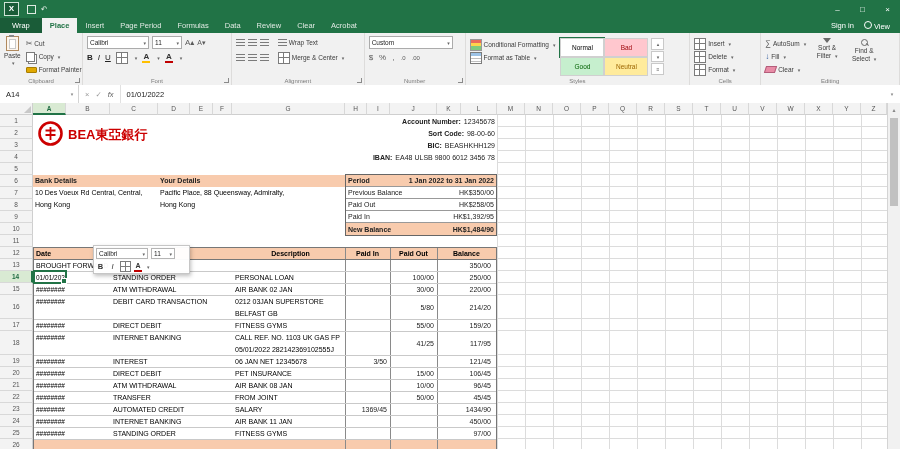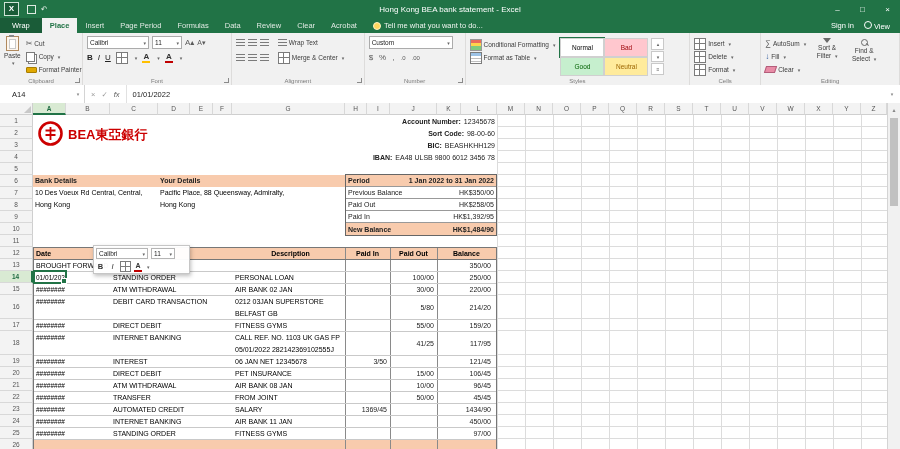--- a/index.html
+++ b/index.html
@@ -51,21 +51,21 @@
   .ic-erase{width:9px;height:5px;background:#e88ca6;border:1px solid #b35d7a;transform:skewX(-18deg);display:inline-block}
   .ic-cf{width:10px;height:10px;background:linear-gradient(to bottom,#e96b5c 0 3px,#ffd34d 3px 6px,#7fc97f 6px 10px);border:1px solid #999;display:inline-block}
   .ic-fat{width:10px;height:10px;border:1px solid #7b7b7b;display:inline-block;background:linear-gradient(#9dc3e6,#9dc3e6) 0 0/100% 3px no-repeat,linear-gradient(#bfbfbf,#bfbfbf) 0 5px/100% 1px no-repeat,linear-gradient(#bfbfbf,#bfbfbf) 0 8px/100% 1px no-repeat,#fff}
   .chip{width:42px;height:17px;display:flex;align-items:center;justify-content:center;font-size:6.5px;border:1px solid #d0d0d0;background:#fff}
   .chip-sel{outline:1px solid #217346}
   .gallery{display:grid;grid-template-columns:42px 42px;grid-auto-rows:17px;gap:2px;padding-top:2px}
   .garrows{display:flex;flex-direction:column;gap:1px;padding-top:2px}
   .garrows span{width:11px;height:11px;border:1px solid #c9c9c9;background:#fff;display:flex;align-items:center;justify-content:center;font-size:5px;color:#666}
   
   .fbar{position:absolute;left:0;top:85px;width:900px;height:18px;background:#fff;border-bottom:1px solid #d4d4d4;display:flex;align-items:center;font-size:7.5px}
-  .namebox{width:60px;height:100%;display:flex;align-items:center;padding-left:12px;color:#222}
+  .namebox{width:60px;height:100%;display:flex;align-items:center;padding-left:6px;color:#222}
   .nb-dd{width:12px;height:100%;display:flex;align-items:center;justify-content:center;color:#888;border-right:1px solid #d4d4d4;font-size:5px}
   .fb-icons{display:flex;align-items:center;gap:6px;padding:0 6px;color:#9a9a9a;border-right:1px solid #e1e1e1;height:100%}
   .fb-fx{font-style:italic;color:#5f5f5f}
   .fb-value{padding-left:6px;color:#222}
   .fb-exp{margin-left:auto;width:16px;text-align:center;color:#888;font-size:5px}
   
   .corner{position:absolute;left:0;top:103px;width:33px;height:12px;background:#f3f3f3;border-right:1px solid #cfcfcf;border-bottom:1px solid #cfcfcf;box-sizing:border-box}
   .corner:after{content:"";position:absolute;right:1px;bottom:1px;border-left:7px solid transparent;border-bottom:7px solid #c8c8c8}
   .colhdrs{position:absolute;left:33px;top:103px;width:854px;height:12px;background:#f3f3f3}
   .colhdr{position:absolute;top:0;height:12px;display:flex;align-items:center;justify-content:center;font-size:6.5px;color:#555;border-right:1px solid #d8d8d8;border-bottom:1px solid #cfcfcf;box-sizing:border-box}
@@ -123,42 +123,37 @@
 <body>
 
 <div id="app">
 
   <div class="titlebar">
     <span class="app-icon">X</span>
     <span class="qat">
       <span class="sv"></span>
       <span>↶</span>
     </span>
-    <span class="win-title">Hong Kong BEA bank statement - Excel</span>
     <span class="win-controls">
       <span class="win-btn">–</span>
       <span class="win-btn">□</span>
       <span class="win-btn">×</span>
     </span>
   </div>
 
   <div class="tabrow">
     <span class="tab tab-file">Wrap</span>
     <span class="tab tab-active">Place</span>
     <span class="tab">Insert</span>
     <span class="tab">Page Period</span>
     <span class="tab">Formulas</span>
     <span class="tab">Data</span>
     <span class="tab">Review</span>
     <span class="tab">Clear</span>
     <span class="tab">Acrobat</span>
-    <span class="tellme">
-      <span class="bulb"></span>
-      <span>Tell me what you want to do...</span>
-    </span>
     <span class="tabrow-right">
       <span>Sign in</span>
       <span><span class="person"></span><span>View</span></span>
     </span>
   </div>
 
   <div class="ribbon">
 
     <div class="rgroup" style="width:74px">
       <div class="bigbtn" style="width:26px">

